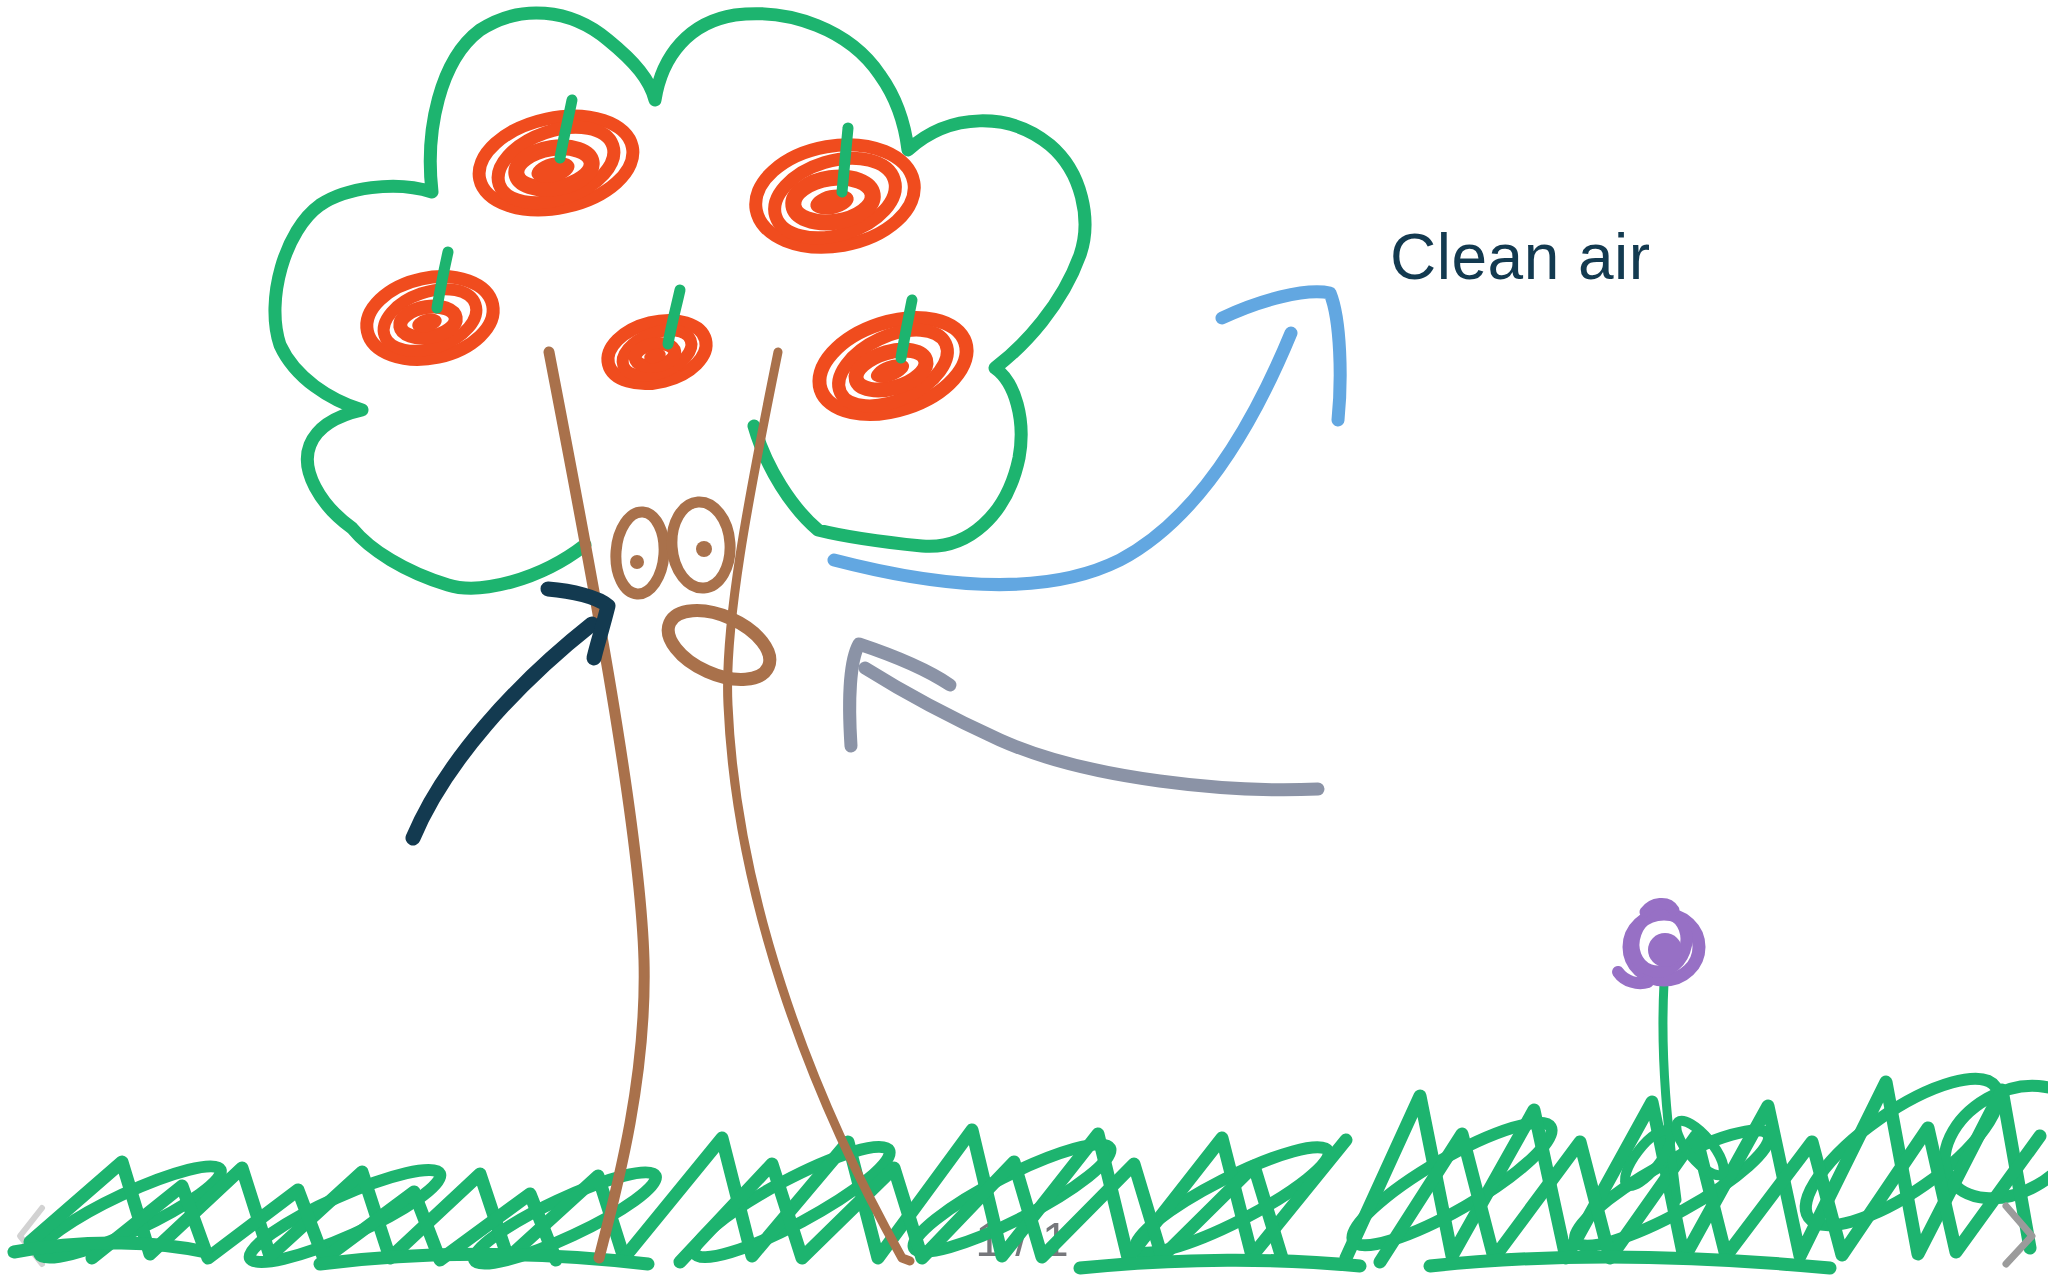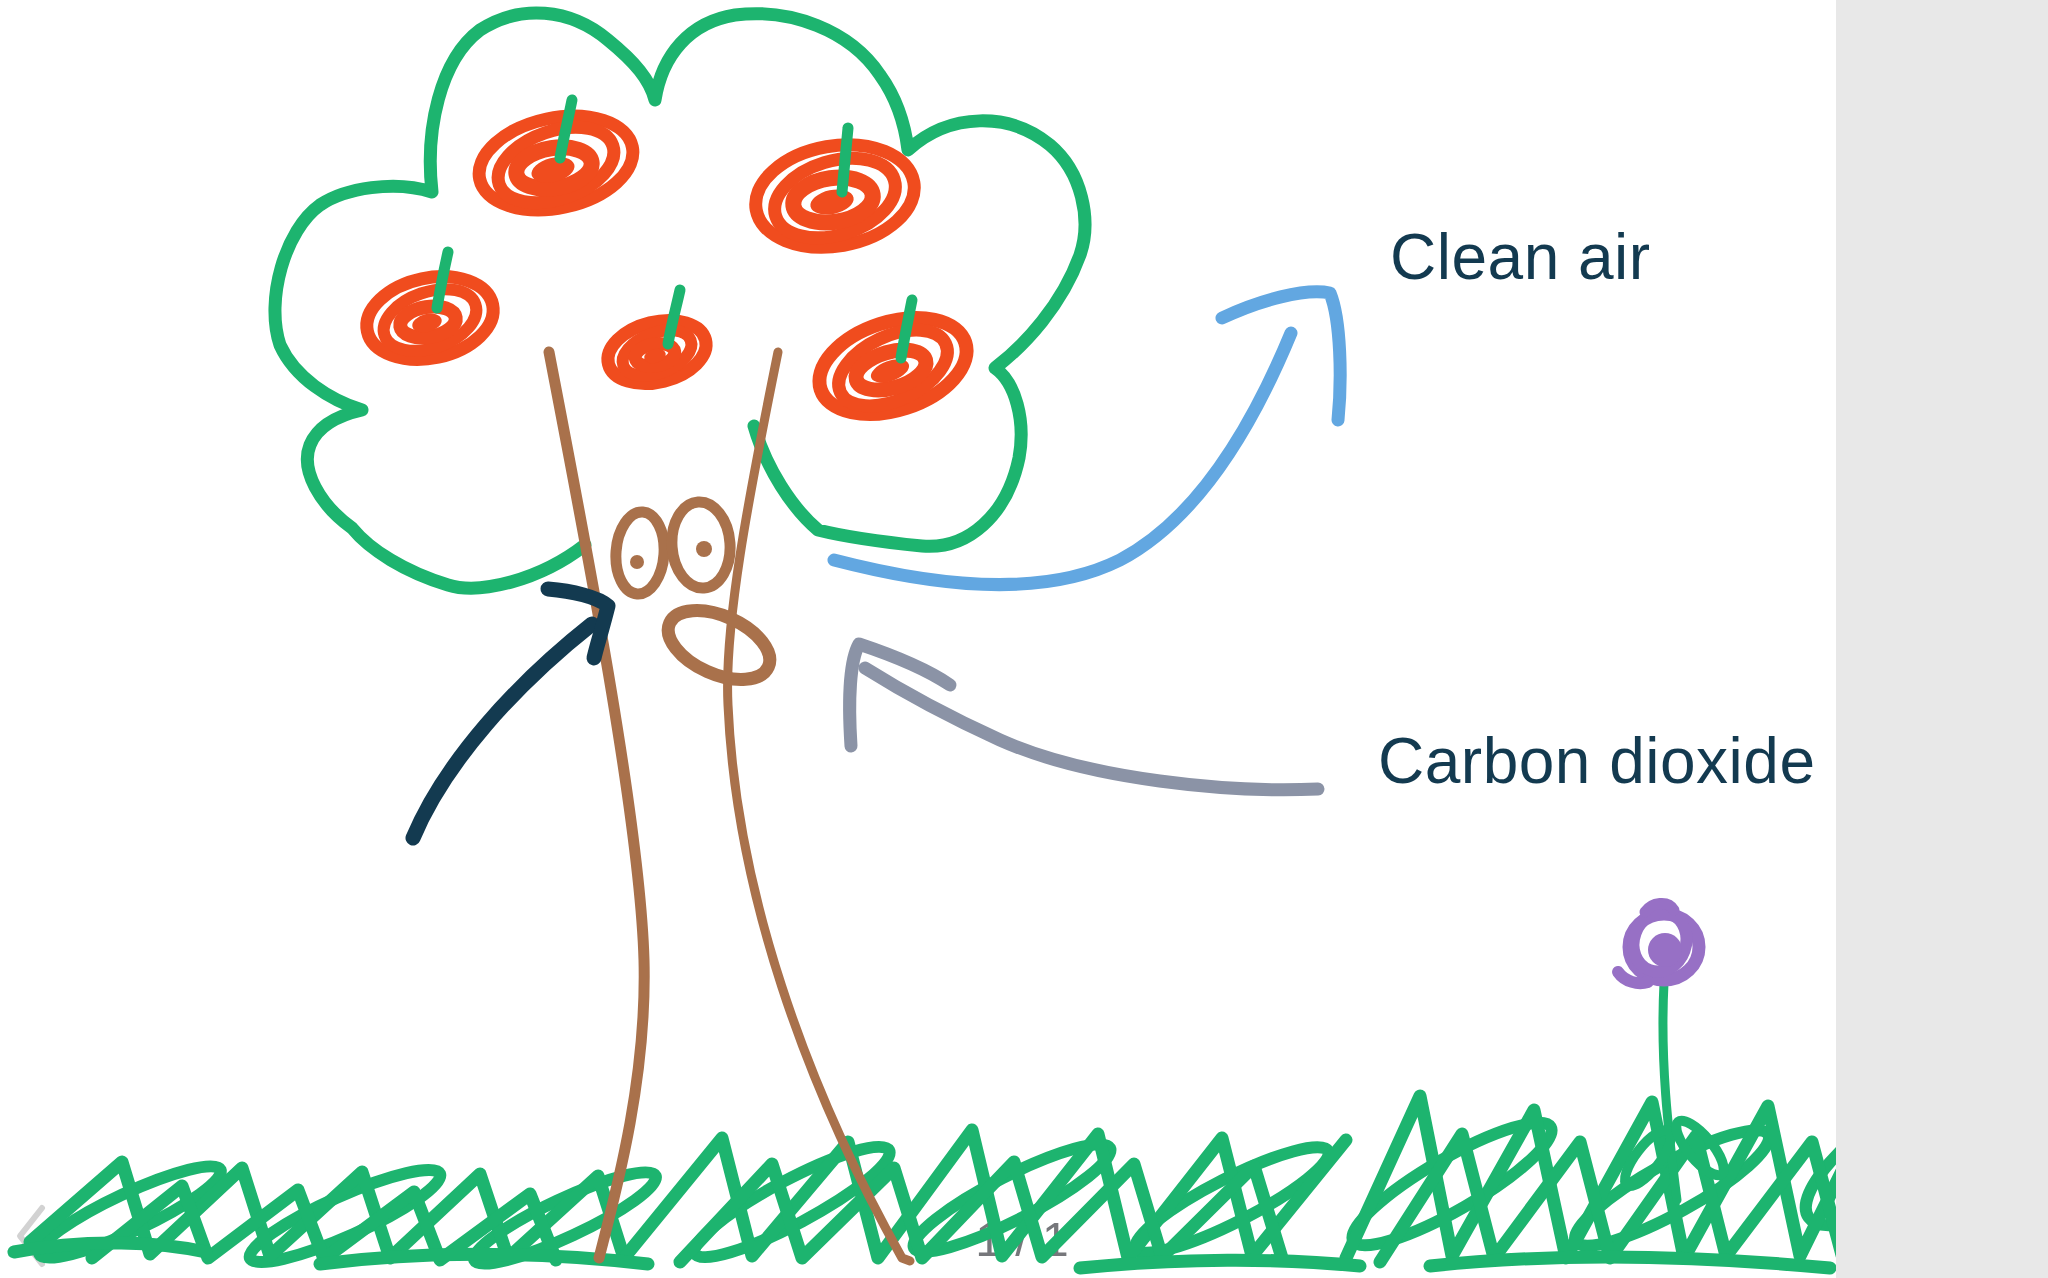--- a/index.html
+++ b/index.html
@@ -1,18 +1,18 @@
 <!DOCTYPE html>
 <html style="--background: #ffffff; --green: #1db46f; --orange: #f04c1e; --brown: #a9714b; --navy: #133a50; --blue: #62a7e1; --slate: #8b93a6; --purple: #9770c5; --pager-gray: #76777b; --chevron-left-gray: #d2d2d2; --chevron-right-gray: #9b9b9b;"><head>
 <meta charset="utf-8">
 <style>
   html,body{margin:0;padding:0;background:#e8e8e8;}
   .stage{
     position:relative;
-    width:1836px;height:1278px;
+    width:2048px;height:1278px;
     background:var(--background,#fff);
     overflow:hidden;
     font-family:"Liberation Sans", sans-serif;
   }
   
   .chrome-under{position:absolute;z-index:1;}
   .drawing{position:absolute;left:0;top:0;z-index:2;}
   .chrome-over{position:absolute;z-index:3;}
   .label{
     position:absolute;z-index:3;
@@ -181,19 +181,18 @@
       <path class="s slate" stroke-width="13" d="M 851,746 C 848,700 850,660 859,644 C 895,656 928,670 950,685"></path>
     </g>
 
     <g>
       <path class="s navy-s" stroke-width="15" d="M 413,838 C 445,762 515,685 592,624"></path>
       <path class="s navy-s" stroke-width="15" d="M 548,589 C 572,591 598,597 608,606 C 602,630 597,645 594,658"></path>
     </g>
   </svg>
 
   <div class="label" style="left:1390px;top:222px;">Clean air</div>
-  <div class="label" style="left:1378px;top:726px;">Carbon dioxide</div>
 
   <svg class="chrome-over" style="left:1996px;top:1196px;" width="48" height="78" viewBox="0 0 48 78">
     <polyline class="s chev-right" stroke-width="7" points="10,10 36,40 10,68"></polyline>
   </svg>
 
 </div>
 
 </body></html>

